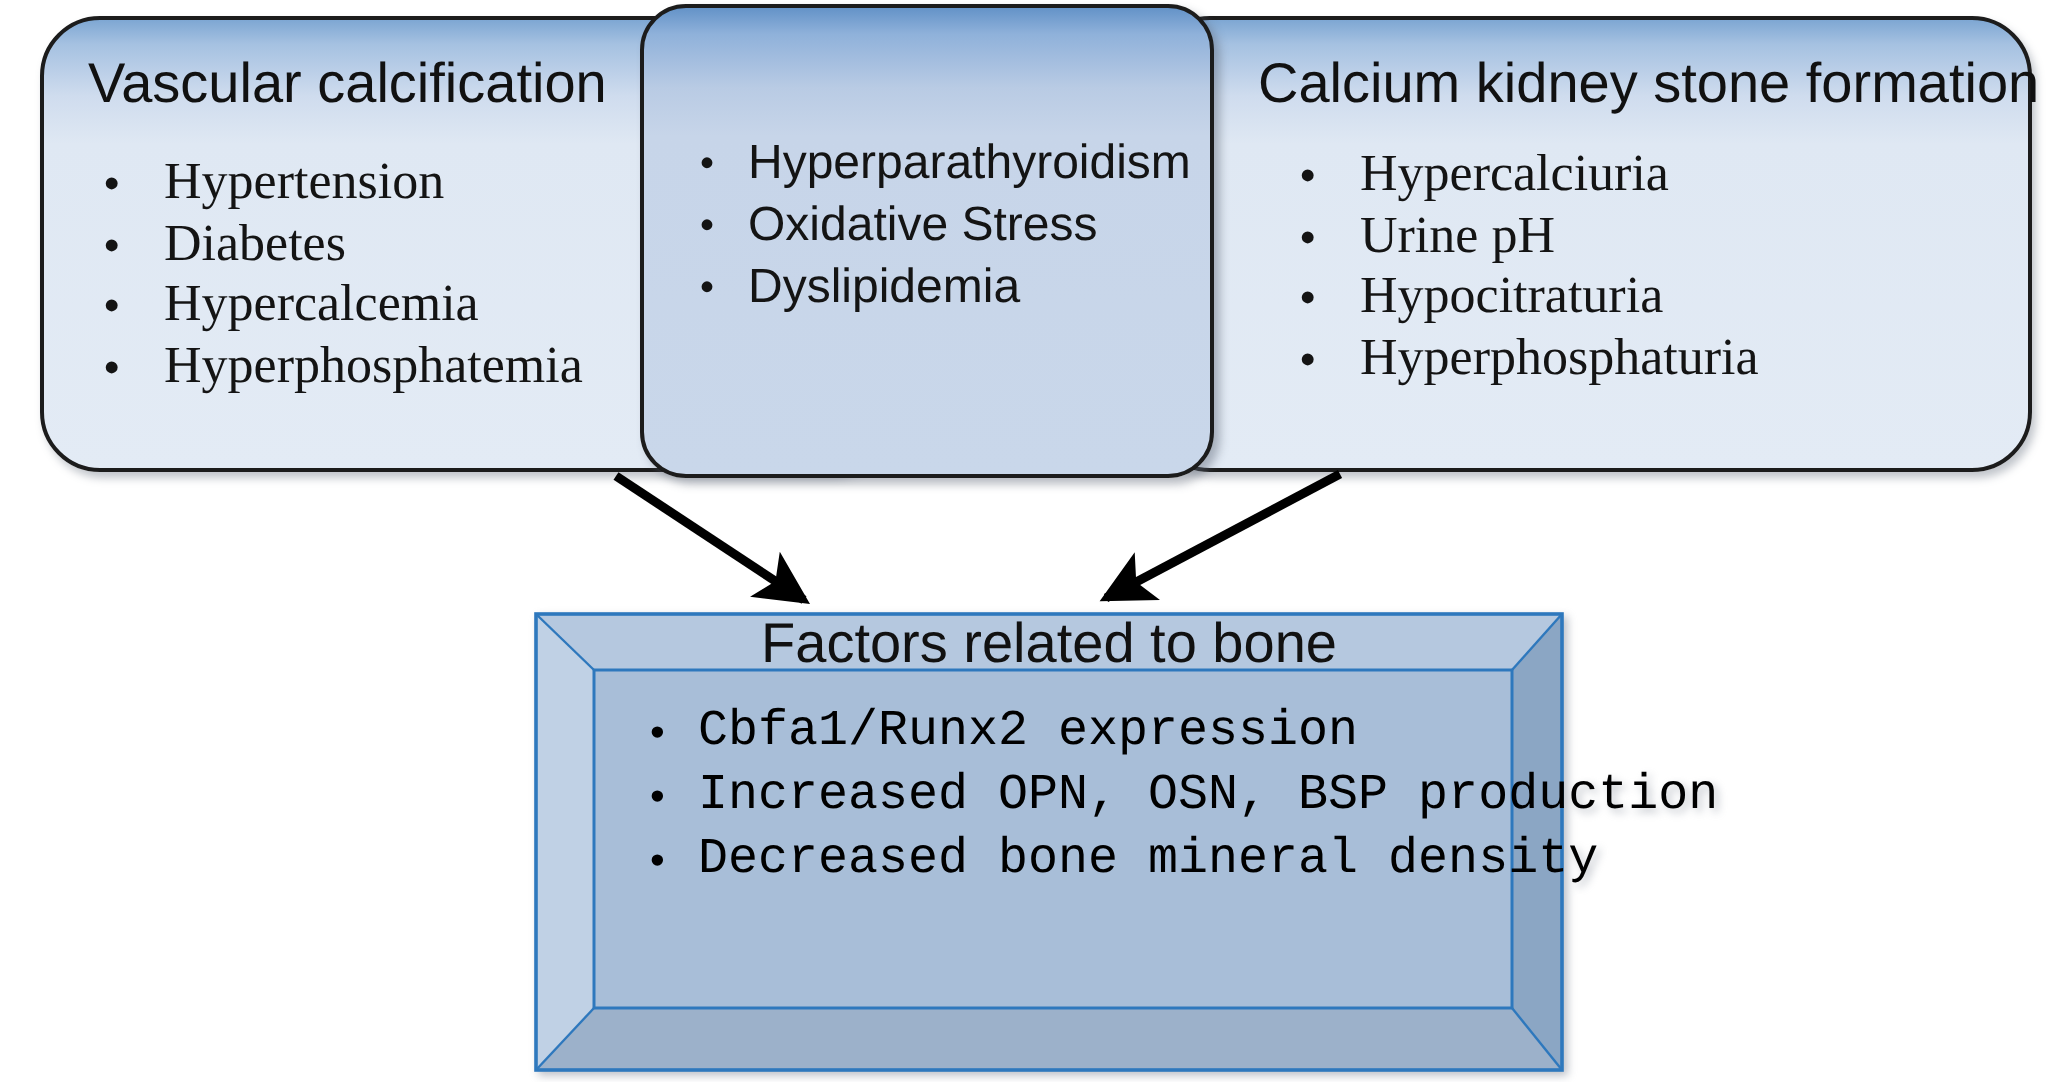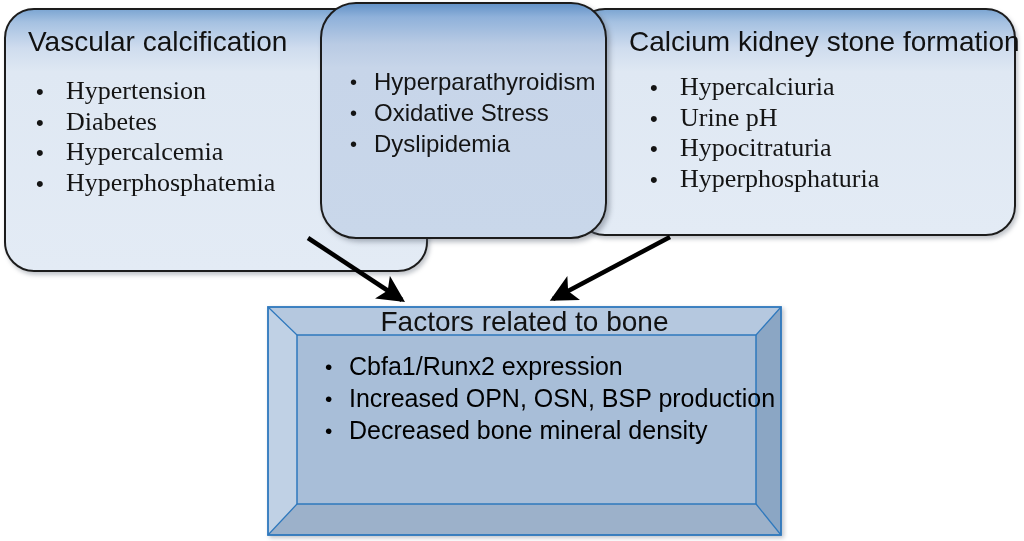--- a/index.html
+++ b/index.html
@@ -30,23 +30,23 @@
       #7ea7d3 0px, #a5c1e1 12px, #cfdcee 38px, #dfe8f3 62px, #e3ebf5 100%);
     border-radius: 30px;
     box-shadow: 2px 3px 4px rgba(100,110,125,0.40);
   }
   .box-mid {
     background: linear-gradient(to bottom,
       #6493c8 0px, #8fb1da 13px, #b9cbe4 40px, #c7d5e9 64px, #c9d7ea 100%);
     border-radius: 36px;
     box-shadow: 3px 3px 5px rgba(90,100,115,0.45);
   }
-  #vascular-box { left: 4px;  top: 8px;  width: 424px; height: 264px; z-index: 1; }
+  #vascular-box { left: 20px;  top: 8px;  width: 424px; height: 228px; z-index: 1; }
   #kidney-box   { left: 575px; top: 8px; width: 441px; height: 228px; z-index: 1; }
-  #shared-box   { left: 320px; top: 2px; width: 287px; height: 237px; z-index: 3; }
+  #shared-box   { left: 320px; top: 2px; width: 287px; height: 237px; z-index: 3; border-radius: 23px; }
 
   .box-title {
     position: absolute;
     font-size: 28px;
     line-height: 32px;
     font-family: "Liberation Sans", sans-serif;
     white-space: nowrap;
     color: #111111;
   }
   #vascular-box .box-title { left: 22px; top: 16px; }
@@ -114,21 +114,21 @@
     width: 515px; height: 230px;
   }
   #bone-box .box-title {
     left: 0; top: 1px;
     width: 515px;
     text-align: center;
     line-height: 30px;
   }
   #bone-box ul.bullets { left: 58px; top: 44px; }
   #bone-box ul.bullets li {
-    font-family: Liberation Sans, sans-serif;
+    font-family: Liberation Mono, monospace;
     font-size: 25px;
     line-height: 32px;
     padding-left: 24px;
   }
   #bone-box ul.bullets li::before { font-size: 21px; top: 1px; }
 </style>
 </head>
 <body>
 
 <div id="canvas">

